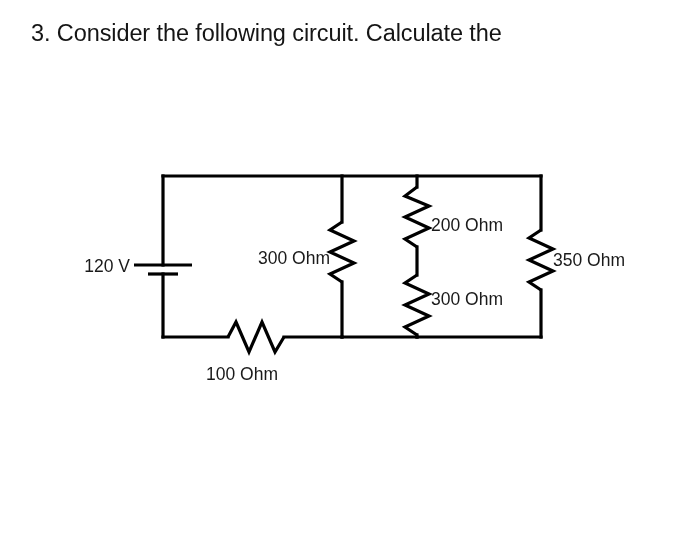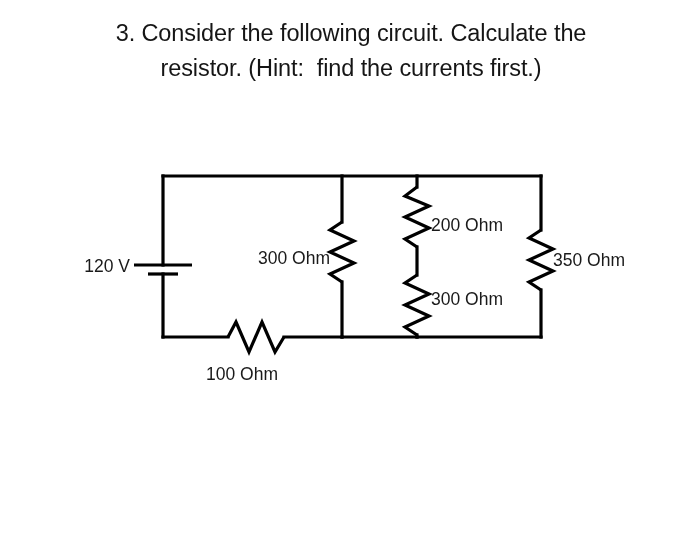--- a/index.html
+++ b/index.html
@@ -14,21 +14,20 @@
     overflow: hidden;
     font-family: "Liberation Sans", sans-serif;
     color: #000000;
   }
 
   .question-block {
     position: absolute;
     left: 31px;
     top: 16px;
     width: 640px;
-    text-align: center;
   }
   .q-line {
     font-size: 23.5px;
     line-height: 35px;
     color: #151515;
     white-space: pre;
     letter-spacing: -0.1px;
   }
   .q-bold { font-weight: bold; }
 
@@ -68,21 +67,20 @@
     font-size: 17.5px;
     fill: #1a1a1a;
   }
   .lbl-end { text-anchor: end; }
 </style>
 </head>
 <body>
 
 <div class="question-block">
   <div class="q-line">3. Consider the following circuit. Calculate the</div>
-  <div class="q-line">resistor. (Hint:  find the currents first.)</div>
 </div>
 
 <div class="circuit-wrap">
   <svg class="circuit" viewBox="0 0 700 553" xmlns="http://www.w3.org/2000/svg">
 
     <path class="wire" d="M 163 176 L 541 176"></path>
 
     <path class="wire" d="M 163 176 L 163 265"></path>
 
     <path class="wire" d="M 163 274 L 163 337"></path>

